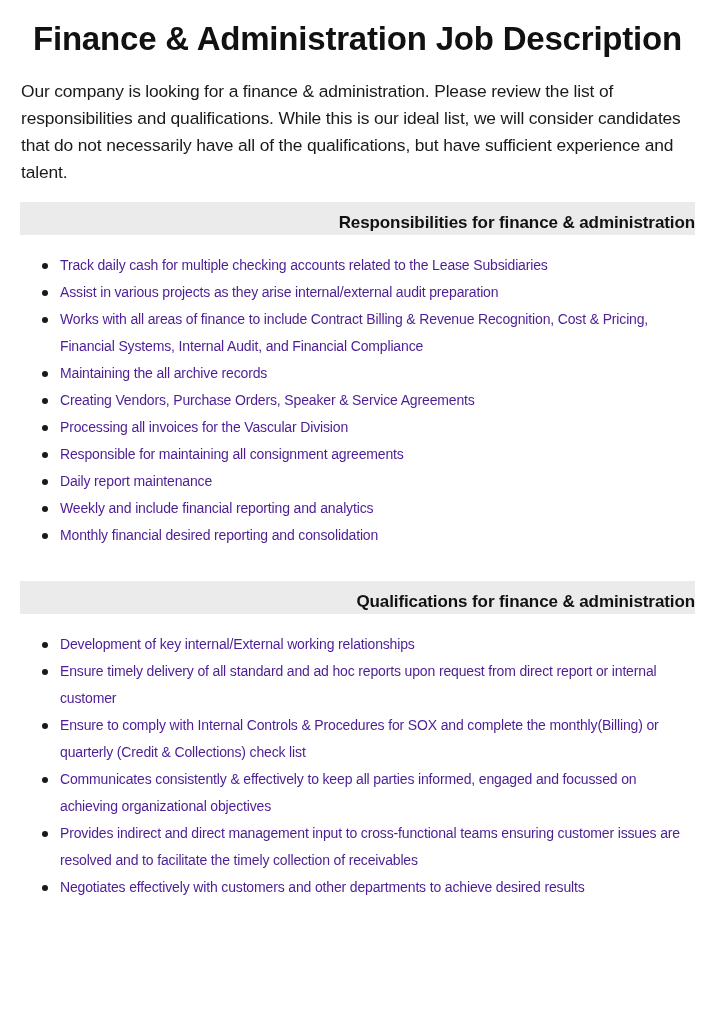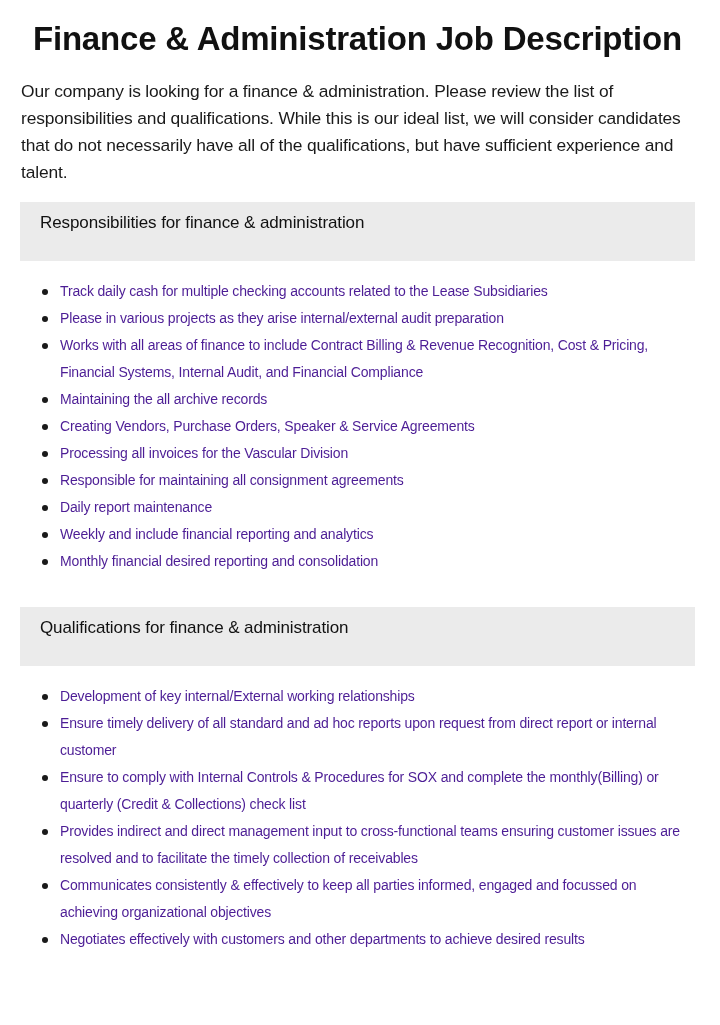--- a/index.html
+++ b/index.html
@@ -25,27 +25,28 @@
     .intro {
       margin: 8px 0 0 1px;
       font-size: 17.4px;
       line-height: 27px;
       letter-spacing: -0.15px;
       color: #1a1a1a;
     }
     .section-head {
       margin-top: 16px;
       background: #ebebeb;
-      height: 59px;
+      height: 33px;
       line-height: 42px;
       padding-left: 20px;
       font-size: 17px;
-      font-weight: normal;
+      font-weight: bold;
       letter-spacing: -0.1px;
       color: #111111;
+      text-align: right;
     }
     ul.items {
       list-style: none;
       margin: 17px 0 0 0;
       padding: 0 0 0 40px;
     }
     ul.items li {
       position: relative;
       font-size: 14px;
       line-height: 27px;
@@ -66,33 +67,33 @@
 </head>
 <body>
 
 <div class="page">
   <h1>Finance &amp; Administration Job Description</h1>
   <p class="intro">Our company is looking for a finance &amp; administration. Please review the list of responsibilities and qualifications. While this is our ideal list, we will consider candidates that do not necessarily have all of the qualifications, but have sufficient experience and talent.</p>
 
   <div class="section-head">Responsibilities for finance &amp; administration</div>
   <ul class="items">
     <li><span class="bullet"></span><span>Track daily cash for multiple checking accounts related to the Lease Subsidiaries</span></li>
-    <li><span class="bullet"></span><span>Please in various projects as they arise internal/external audit preparation</span></li>
+    <li><span class="bullet"></span><span>Assist in various projects as they arise internal/external audit preparation</span></li>
     <li><span class="bullet"></span><span>Works with all areas of finance to include Contract Billing &amp; Revenue Recognition, Cost &amp; Pricing, Financial Systems, Internal Audit, and Financial Compliance</span></li>
     <li><span class="bullet"></span><span>Maintaining the all archive records</span></li>
     <li><span class="bullet"></span><span>Creating Vendors, Purchase Orders, Speaker &amp; Service Agreements</span></li>
     <li><span class="bullet"></span><span>Processing all invoices for the Vascular Division</span></li>
     <li><span class="bullet"></span><span>Responsible for maintaining all consignment agreements</span></li>
     <li><span class="bullet"></span><span>Daily report maintenance</span></li>
     <li><span class="bullet"></span><span>Weekly and include financial reporting and analytics</span></li>
     <li><span class="bullet"></span><span>Monthly financial desired reporting and consolidation</span></li>
   </ul>
 
   <div class="section-head quals">Qualifications for finance &amp; administration</div>
   <ul class="items">
     <li><span class="bullet"></span><span>Development of key internal/External working relationships</span></li>
     <li><span class="bullet"></span><span>Ensure timely delivery of all standard and ad hoc reports upon request from direct report or internal customer</span></li>
     <li><span class="bullet"></span><span>Ensure to comply with Internal Controls &amp; Procedures for SOX and complete the monthly(Billing) or quarterly (Credit &amp; Collections) check list</span></li>
+    <li><span class="bullet"></span><span>Communicates consistently &amp; effectively to keep all parties informed, engaged and focussed on achieving organizational objectives</span></li>
     <li><span class="bullet"></span><span>Provides indirect and direct management input to cross-functional teams ensuring customer issues are resolved and to facilitate the timely collection of receivables</span></li>
-    <li><span class="bullet"></span><span>Communicates consistently &amp; effectively to keep all parties informed, engaged and focussed on achieving organizational objectives</span></li>
     <li><span class="bullet"></span><span>Negotiates effectively with customers and other departments to achieve desired results</span></li>
   </ul>
 </div>
 
 </body></html>

